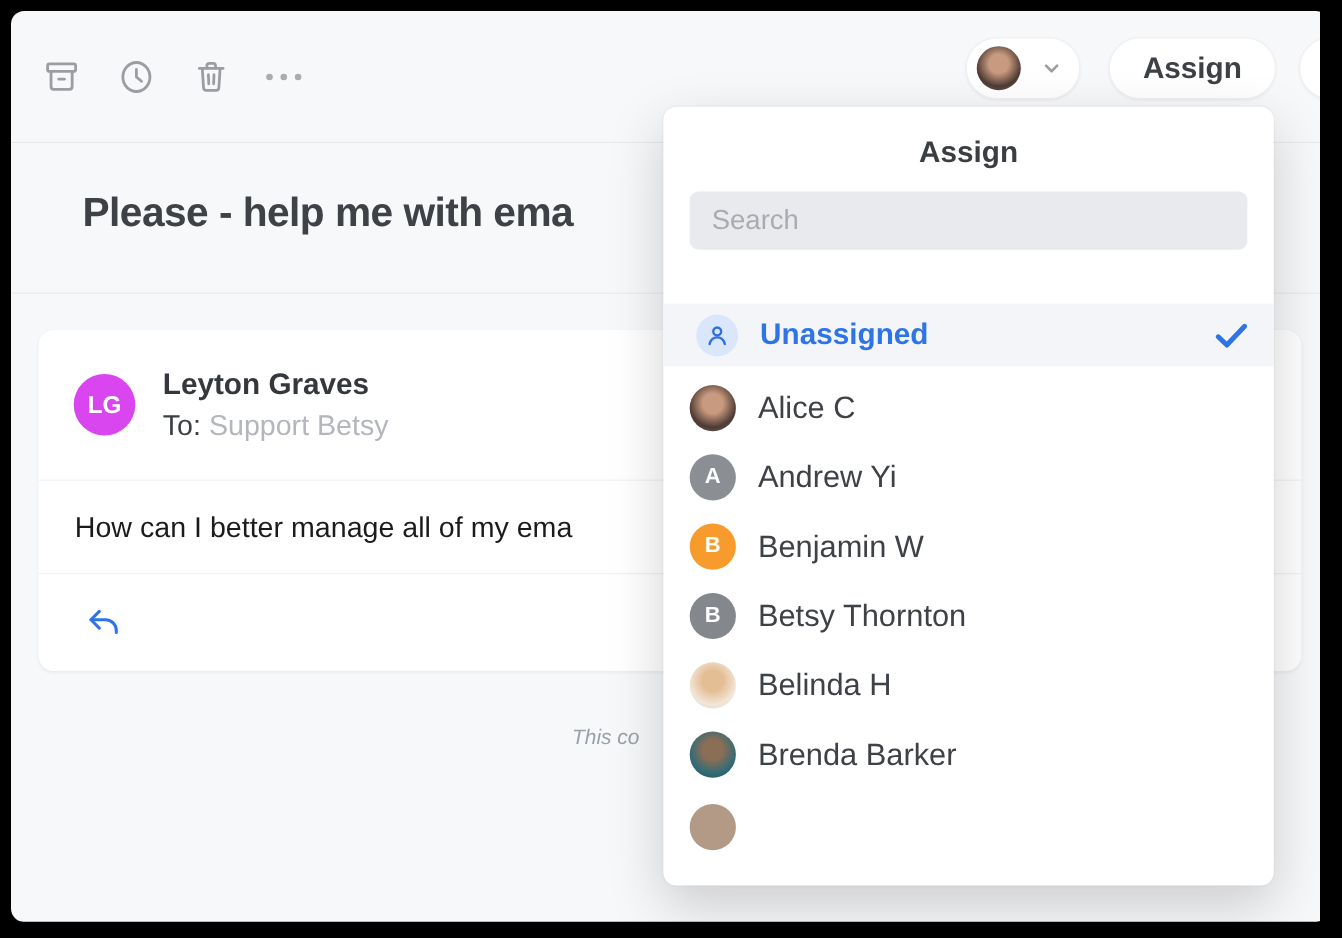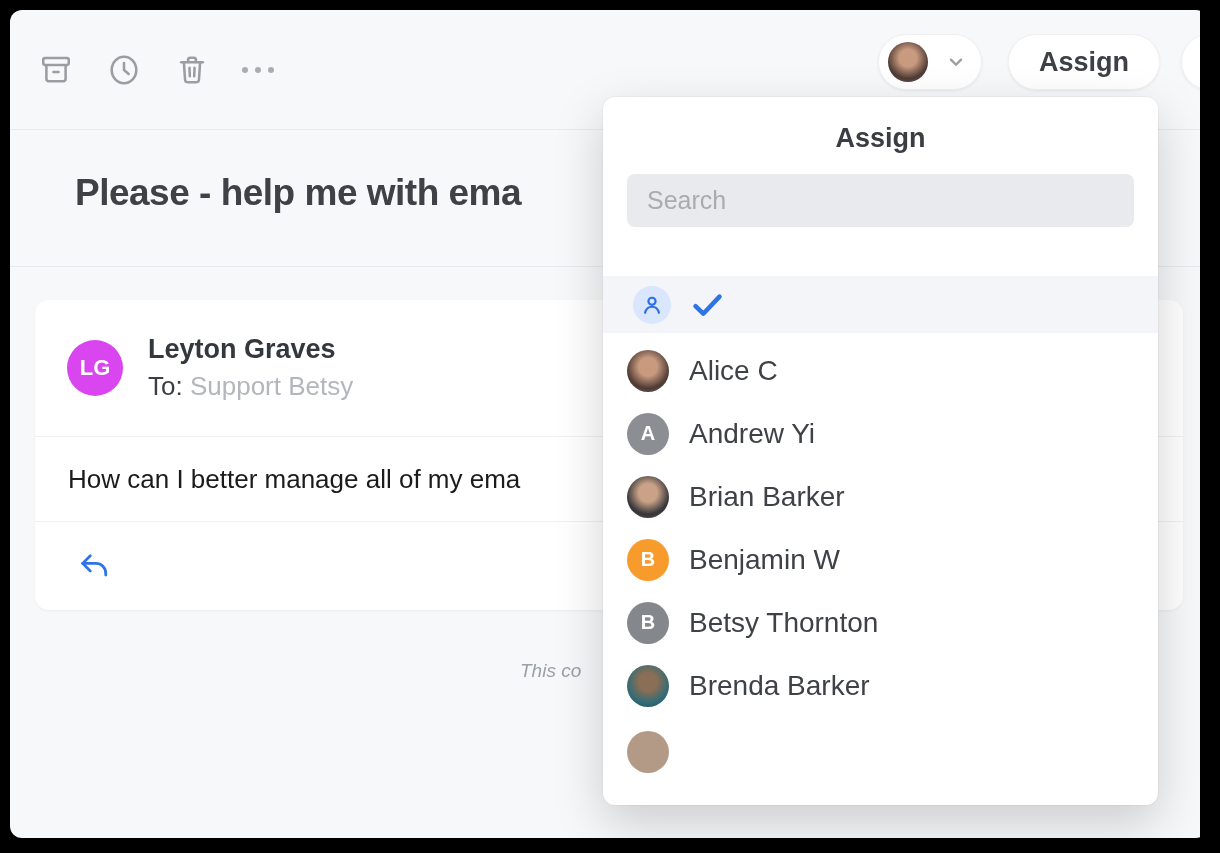--- a/index.html
+++ b/index.html
@@ -143,50 +143,51 @@
       <div class="dd-title">Assign</div>
       <input class="dd-search" type="text" placeholder="Search" style="">
       <div class="dd-list">
         <div class="dd-row--selected">
           <span class="unassigned-ic">
             <svg width="26" height="26" viewBox="0 0 24 24" fill="none" stroke="#2e6fe2" stroke-width="2" stroke-linecap="round" stroke-linejoin="round">
               <circle cx="12" cy="8.6" r="3.3"></circle>
               <path d="M5.6 19.2c.9-3.7 3.5-5.6 6.4-5.6s5.5 1.9 6.4 5.6"></path>
             </svg>
           </span>
+          <span class="dd-selected-name">Unassigned</span>
           <svg width="33" height="30" viewBox="0 0 22 20" fill="none" stroke="#2e74e7" stroke-width="3" stroke-linecap="round" stroke-linejoin="round">
             <polyline points="3 10.8 8.2 15.8 19 4.4"></polyline>
           </svg>
         </div>
         <div class="members" id="member-list">
   <div class="dd-row">
     <span class="avatar avatar42" style="background: radial-gradient(circle at 50% 40%, rgb(200, 154, 127) 0%, rgb(200, 154, 127) 28%, rgb(78, 58, 51) 66%, rgb(110, 106, 109) 100%);"></span>
     <span class="dd-name">Alice C</span>
   </div>
 
   <div class="dd-row">
     <span class="avatar avatar42" style="background: rgb(139, 142, 147);">A</span>
     <span class="dd-name">Andrew Yi</span>
   </div>
 
-  <div class="dd-row">
-    <span class="avatar avatar42" style="background: radial-gradient(circle at 50% 40%, rgb(202, 162, 135) 0%, rgb(202, 162, 135) 28%, rgb(51, 52, 58) 66%, rgb(138, 90, 76) 100%);"></span>
-    <span class="dd-name">Brian Barker</span>
-  </div>
 
   <div class="dd-row">
     <span class="avatar avatar42" style="background: rgb(248, 155, 45);">B</span>
     <span class="dd-name">Benjamin W</span>
   </div>
 
   <div class="dd-row">
     <span class="avatar avatar42" style="background: rgb(132, 135, 140);">B</span>
     <span class="dd-name">Betsy Thornton</span>
   </div>
 
+  <div class="dd-row">
+    <span class="avatar avatar42" style="background: radial-gradient(circle at 50% 40%, rgb(227, 189, 147) 0%, rgb(227, 189, 147) 28%, rgb(242, 230, 215) 66%, rgb(207, 215, 217) 100%);"></span>
+    <span class="dd-name">Belinda H</span>
+  </div>
 
   <div class="dd-row">
     <span class="avatar avatar42" style="background: radial-gradient(circle at 50% 40%, rgb(138, 110, 85) 0%, rgb(138, 110, 85) 28%, rgb(46, 107, 119) 66%, rgb(31, 70, 80) 100%);"></span>
     <span class="dd-name">Brenda Barker</span>
   </div>
 </div>
         <div class="dd-partial">
           <span class="avatar avatar42" id="partial-avatar" style="background: rgb(178, 154, 135);"></span>
         </div>
       </div>

